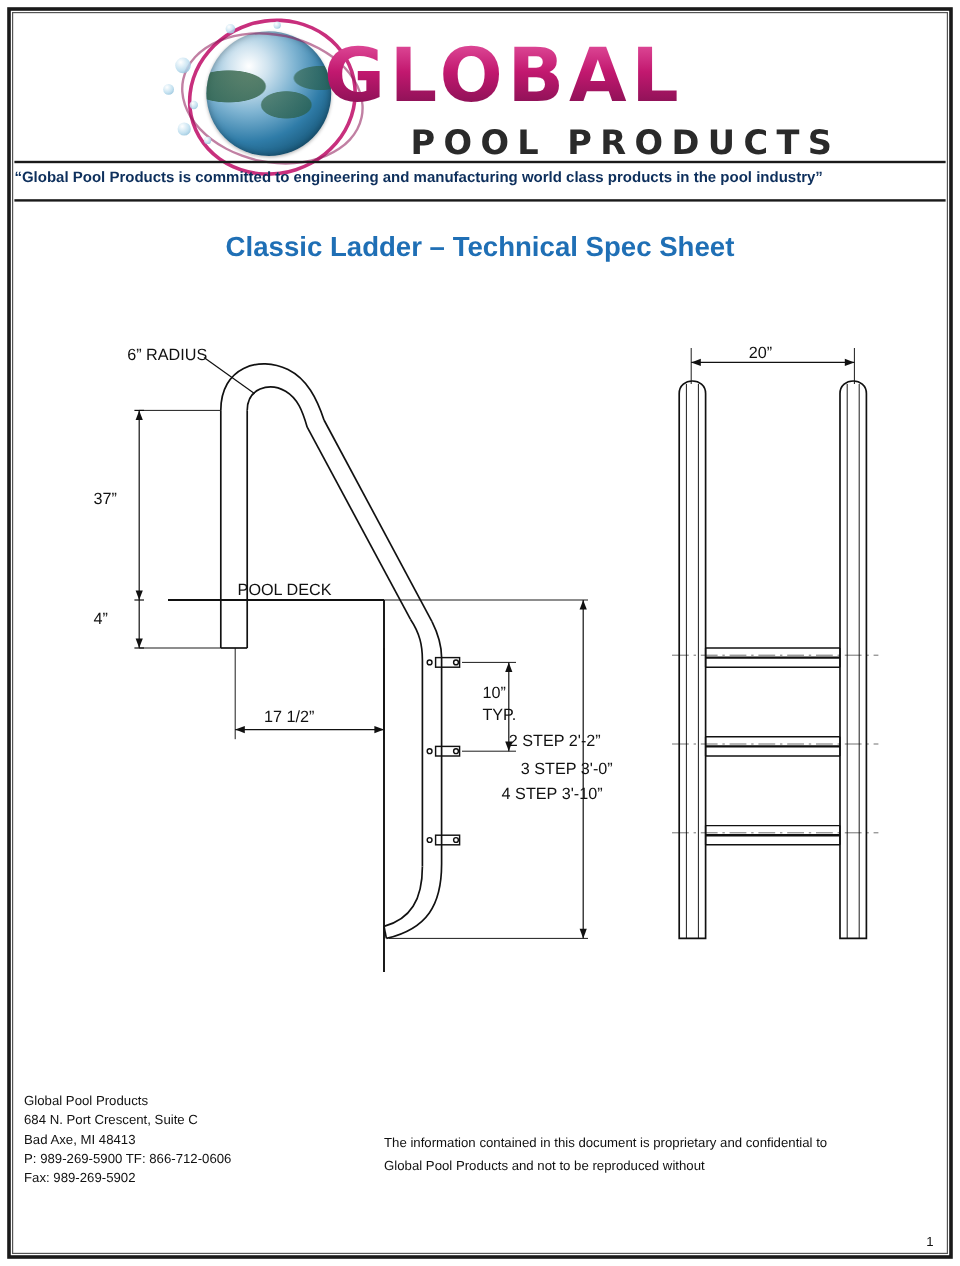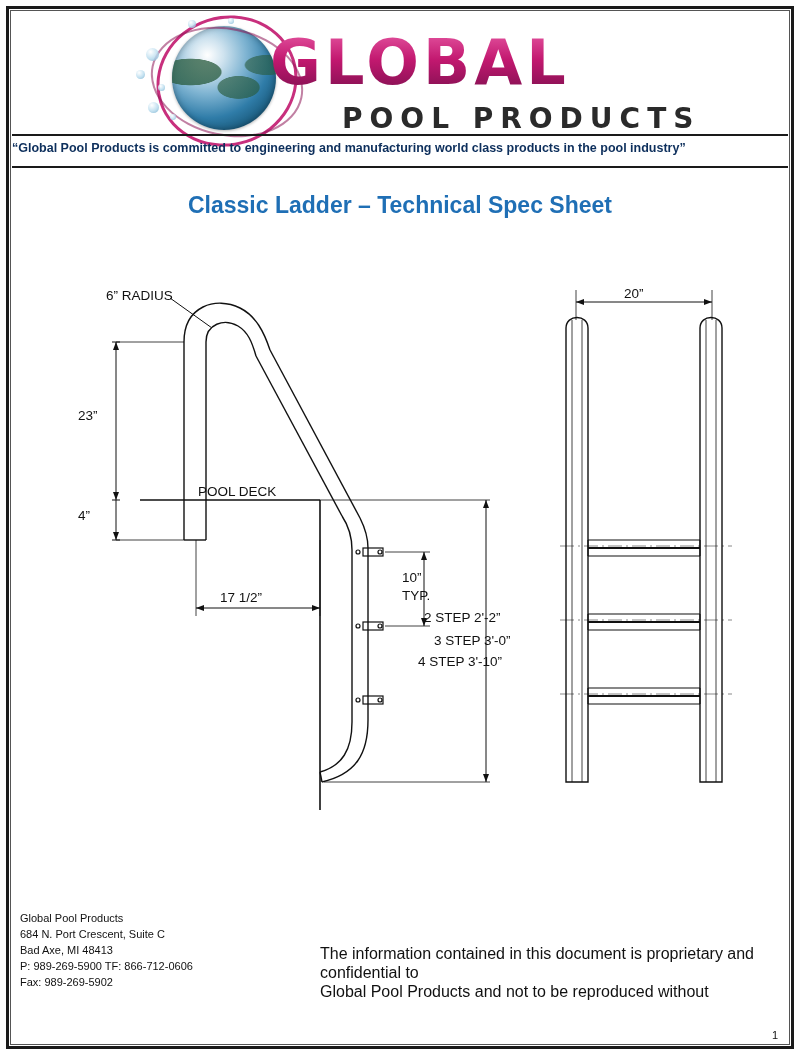--- a/index.html
+++ b/index.html
@@ -202,21 +202,21 @@
     left: 0;
     top: 0;
     font-size: 11px;
     line-height: 16px;
     color: #111;
   }
   .disclaimer {
     position: absolute;
     left: 300px;
     top: 34px;
-    font-size: 16px;
+    font-size: 11px;
     line-height: 19px;
     color: #111;
   }
   .page-num {
     position: absolute;
     right: 22px;
     bottom: 14px;
     font-size: 11px;
     color: #111;
   }
@@ -363,21 +363,21 @@
         <path d="M568 438 L680 438" stroke-width="1.2"></path>
         <path d="M568 446 L680 446" stroke-width="2"></path>
         <path d="M568 454 L680 454" stroke-width="1.2"></path>
         <path d="M568 438 L568 454" stroke-width="1.2"></path>
         <path d="M680 438 L680 454" stroke-width="1.2"></path>
         <path d="M540 444 L712 444" stroke-width="0.5" stroke-dasharray="14 4 2 4"></path>
       </g>
     </svg>
 
     <div class="dwg-label" style="left:86px;  top:38px;">6” RADIUS</div>
-    <div class="dwg-label" style="left:58px;  top:158px;">23”</div>
+    <div class="dwg-label" style="left:58px;  top:158px;">37”</div>
     <div class="dwg-label" style="left:178px; top:234px;">POOL DECK</div>
     <div class="dwg-label" style="left:58px;  top:258px;">4”</div>
     <div class="dwg-label" style="left:200px; top:340px;">17 1/2”</div>
     <div class="dwg-label" style="left:382px; top:320px;">10”</div>
     <div class="dwg-label" style="left:382px; top:338px;text-align:center;">TYP.</div>
     <div class="dwg-label" style="left:404px; top:360px;">2 STEP 2'-2”</div>
     <div class="dwg-label" style="left:414px; top:383px;">3 STEP 3'-0”</div>
     <div class="dwg-label" style="left:398px; top:404px;">4 STEP 3'-10”</div>
     <div class="dwg-label" style="left:604px; top:36px;">20”</div>
   </div>

